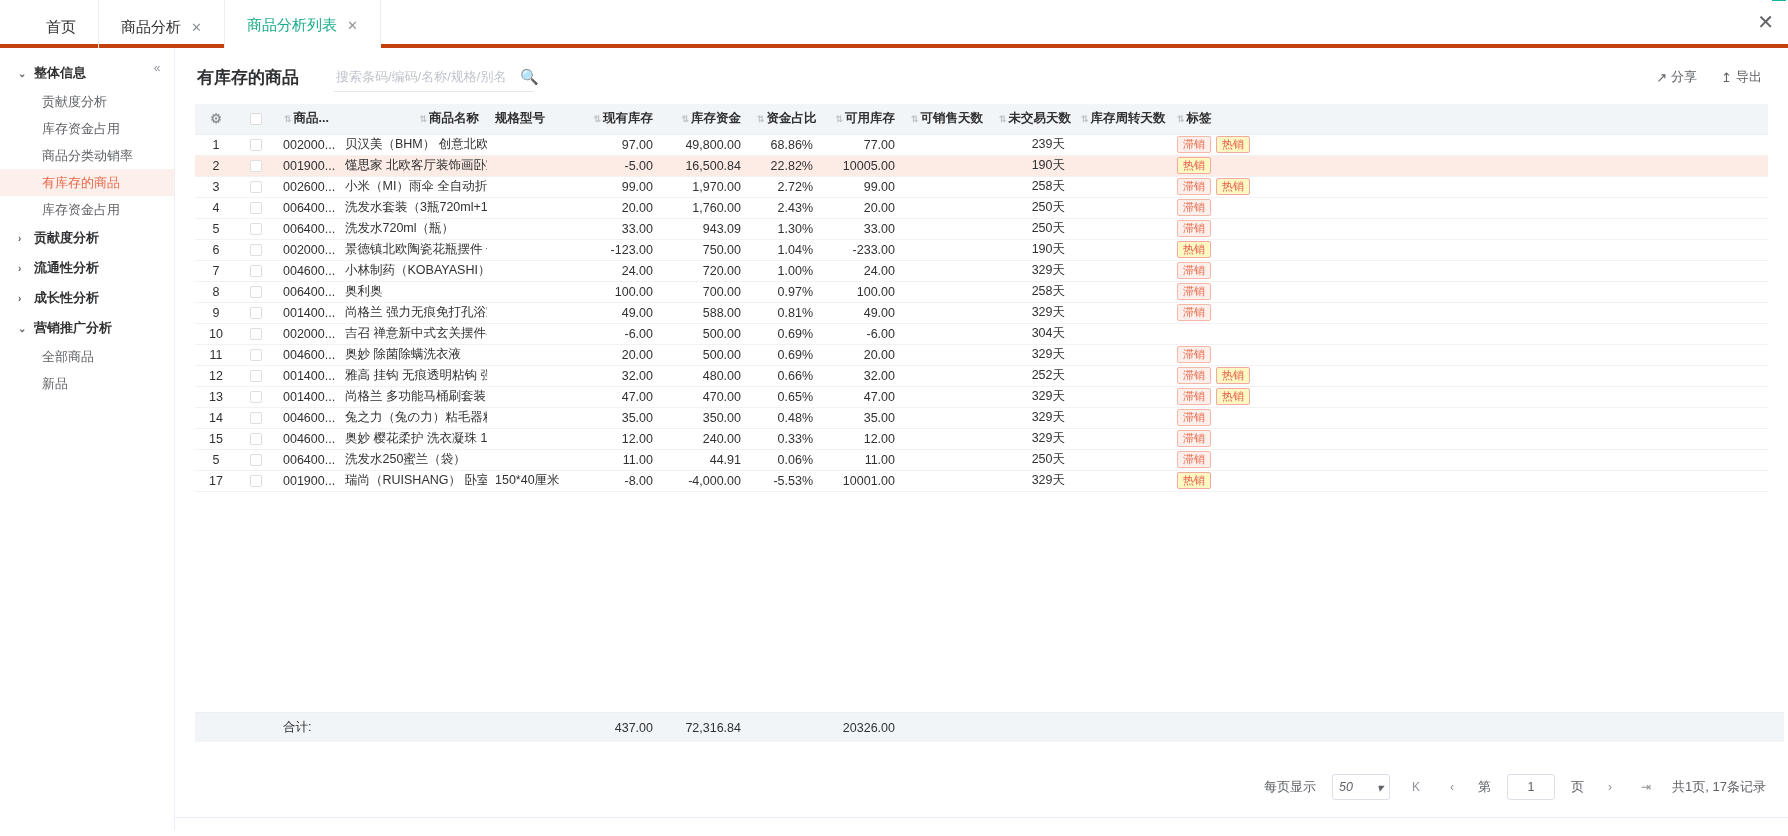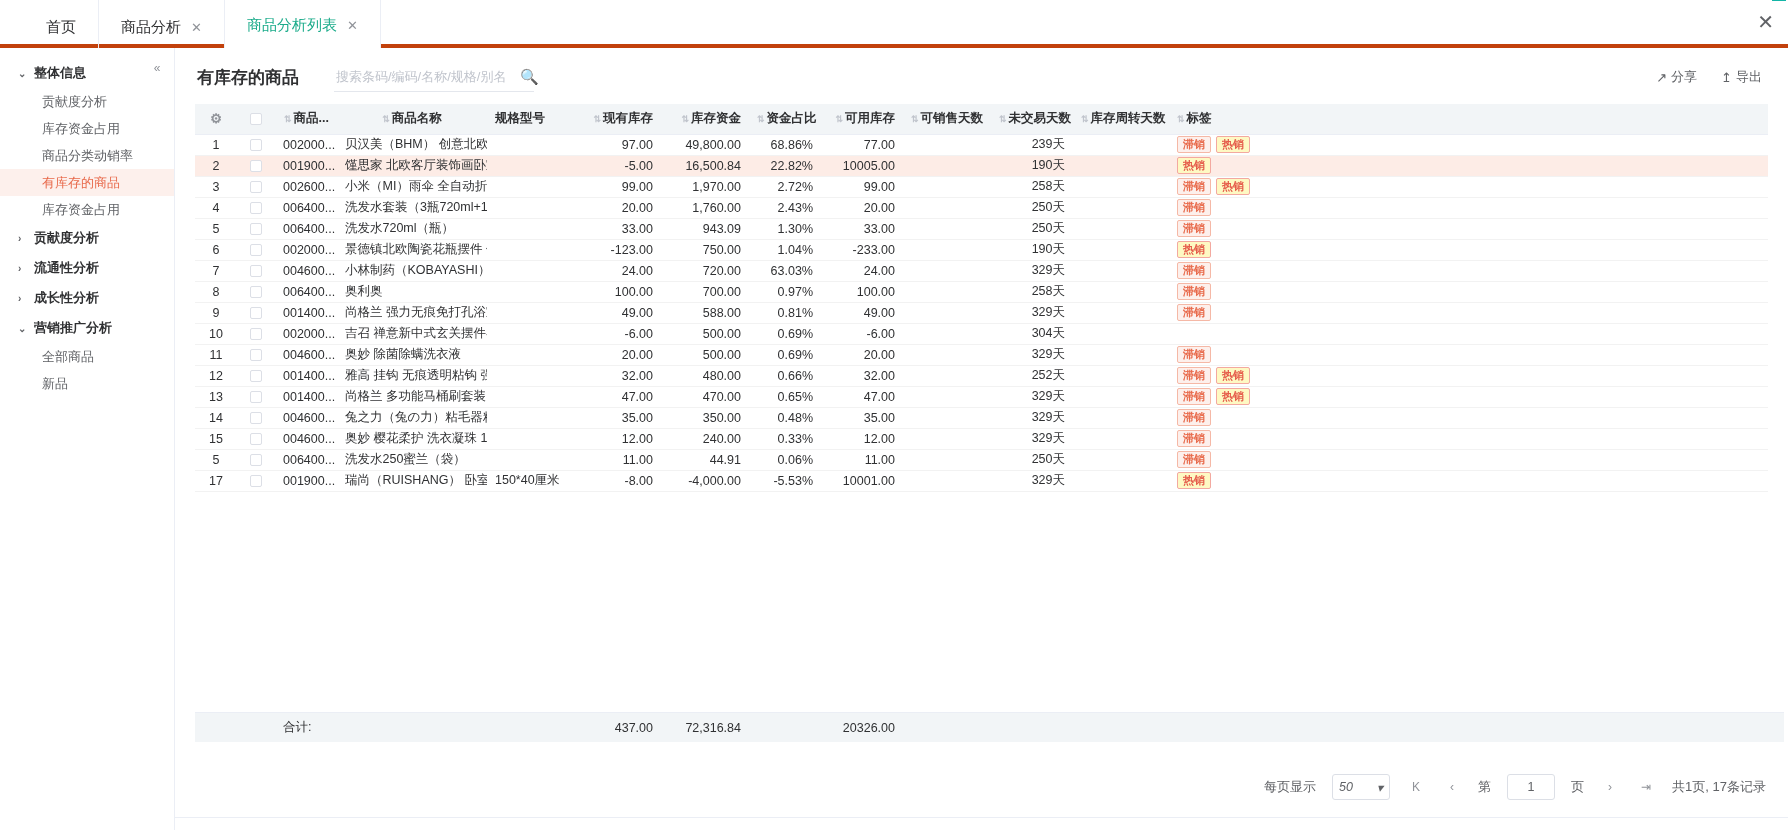--- a/index.html
+++ b/index.html
@@ -125,21 +125,21 @@
   .c-right { text-align: right; }
   .c-center { text-align: center; }
   .chk {
     display: inline-block; width: 12px; height: 12px;
     border: 1px solid #dcdfe6; border-radius: 2px; background: #fff;
     vertical-align: middle; cursor: pointer;
   }
   .tag {
     display: inline-block; padding: 0 5px; margin-right: 5px;
     font-size: 11px; line-height: 15px; border-radius: 2px;
-    border: 1px solid #f5b8a6; color: #e8694a; background: #fdf0ec; font-weight: bold;
+    border: 1px solid #f5b8a6; color: #e8694a; background: #fdf0ec;
   }
   .tag.hot { border-color: #f3a9a0; color: #e55b4a; background: #fef9c3; }
   .gear { color: #909399; font-size: 13px; }
 
   
   .sum-row {
     position: absolute; left: 20px; right: 4px; bottom: 88px;
     display: flex; height: 30px; align-items: center;
     background: #f2f5f7; border-top: 1px solid #ebeef5;
     font-size: 12.5px; color: #303133;
@@ -258,21 +258,21 @@
             <col style="width:88px">
               <col style="width:82px">
               <col style="width:96px">
               <col>
           </colgroup>
           <thead>
             <tr>
               <th class="c-center"><span class="gear">⚙</span></th>
               <th class="c-center"><span class="chk"></span></th>
               <th style="text-align:right"><span class="sort">⇅</span><span>商品...</span></th>
-              <th style="text-align:center"><span class="sort">⇅</span><span>商品名称</span></th>
+              <th style="text-align:right"><span class="sort">⇅</span><span>商品名称</span></th>
               <th style="text-align:left"><span>规格型号</span></th>
               <th class="c-right"><span class="sort">⇅</span><span>现有库存</span></th>
               <th class="c-right"><span class="sort">⇅</span><span>库存资金</span></th>
               <th class="c-right"><span class="sort">⇅</span><span>资金占比</span></th>
               <th class="c-right"><span class="sort">⇅</span><span>可用库存</span></th>
               <th class="c-right"><span class="sort">⇅</span><span>可销售天数</span></th>
               <th class="c-right"><span class="sort">⇅</span><span>未交易天数</span></th>
               <th class="c-right"><span class="sort">⇅</span><span>库存周转天数</span></th>
               <th style="text-align:left"><span class="sort">⇅</span><span>标签</span></th>
             </tr>
@@ -369,21 +369,21 @@
                 <td class=""><span class="tag hot">热销</span></td>
               </tr>
               <tr>
                 <td class="c-center">7</td>
                 <td class="c-center"><span class="chk"></span></td>
                 <td class="">004600...</td>
                 <td class="">小林制药（KOBAYASHI）E</td>
                 <td class=""></td>
                 <td class="c-right">24.00</td>
                 <td class="c-right">720.00</td>
-                <td class="c-right">63.03%</td>
+                <td class="c-right">1.00%</td>
                 <td class="c-right">24.00</td>
                 <td class="c-right"></td>
                 <td class="c-right">329天</td>
                 <td class="c-right"></td>
                 <td class=""><span class="tag">滞销</span></td>
               </tr>
               <tr>
                 <td class="c-center">8</td>
                 <td class="c-center"><span class="chk"></span></td>
                 <td class="">006400...</td>

